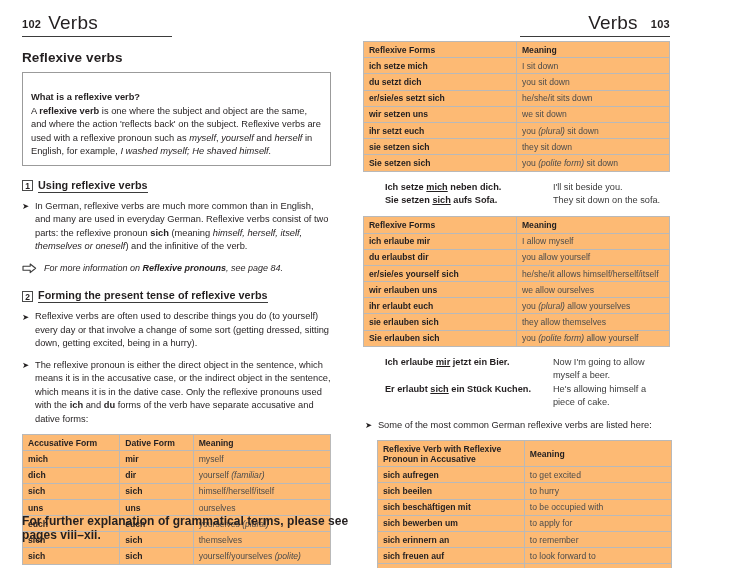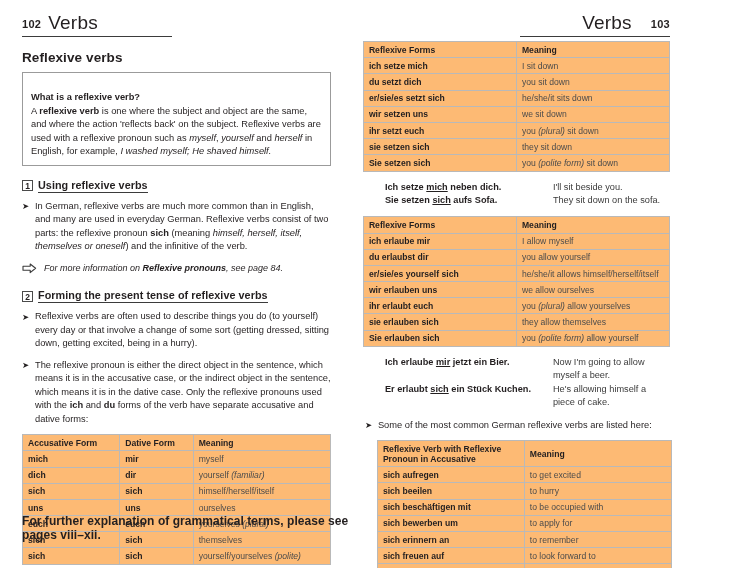--- a/index.html
+++ b/index.html
@@ -21,21 +21,21 @@
   
   .rh { display: flex; align-items: baseline; border-bottom: 1.6px solid #3b3b3b; padding-bottom: 2px; }
   .rh-left  { justify-content: flex-start; width: 150px; }
   .rh-right { justify-content: flex-end; width: 150px; margin-left: auto; }
   .rh-folio {
     font-size: 11px; font-weight: bold; letter-spacing: .3px;
     position: relative; top: -1px;
   }
   .rh-title { font-size: 19px; font-weight: normal; letter-spacing: .2px; }
   .rh-left .rh-title { margin-left: 7px; }
-  .rh-right .rh-folio { margin-left: 19px; }
+  .rh-right .rh-folio { margin-left: 13px; }
 
   
   h2.section-title {
     font-size: 13.5px; font-weight: bold; margin: 13px 0 7px 0; letter-spacing: .1px;
   }
 
   
   .whatis {
     border: 1px solid #9b9b9b;
     padding: 18px 8px 7px 8px;

